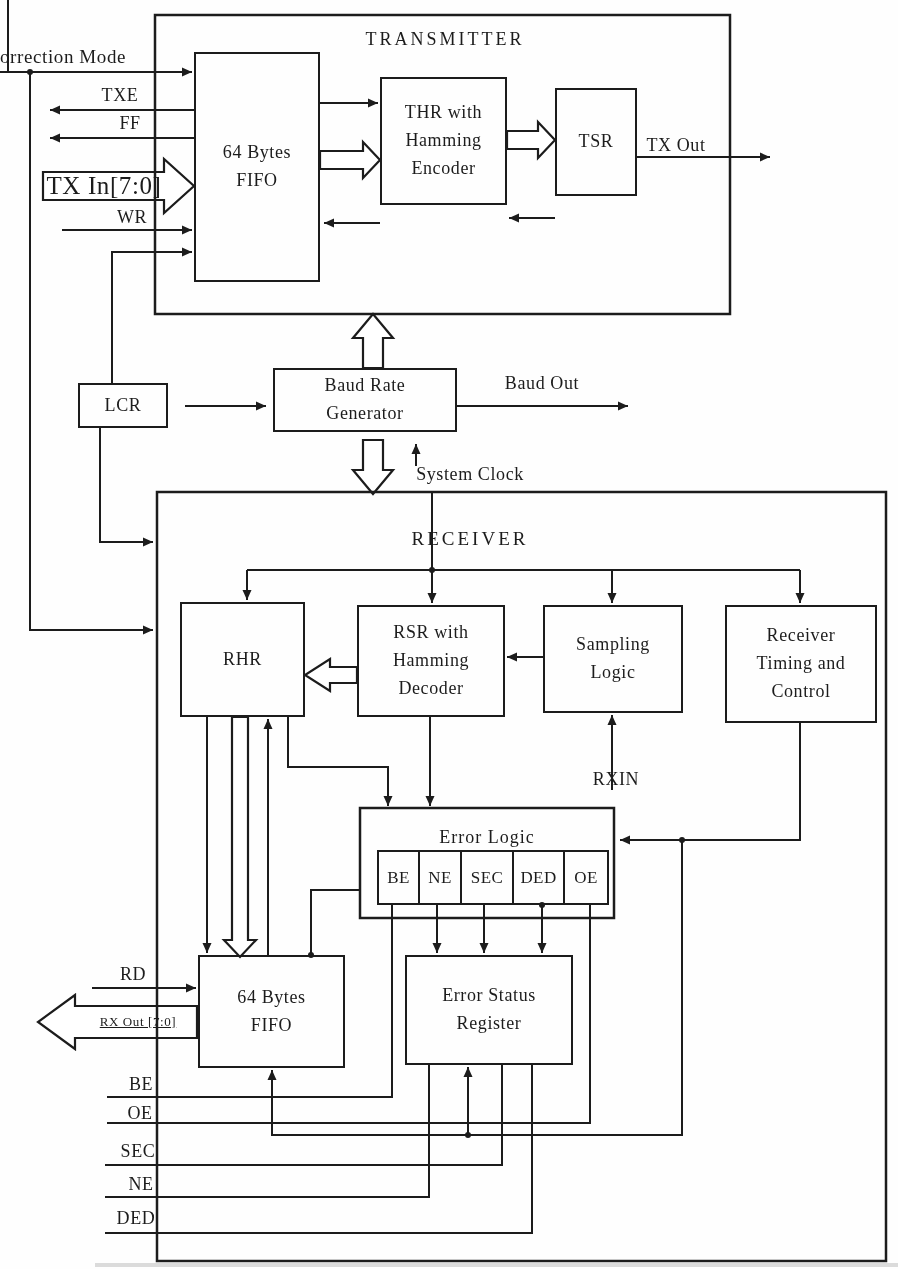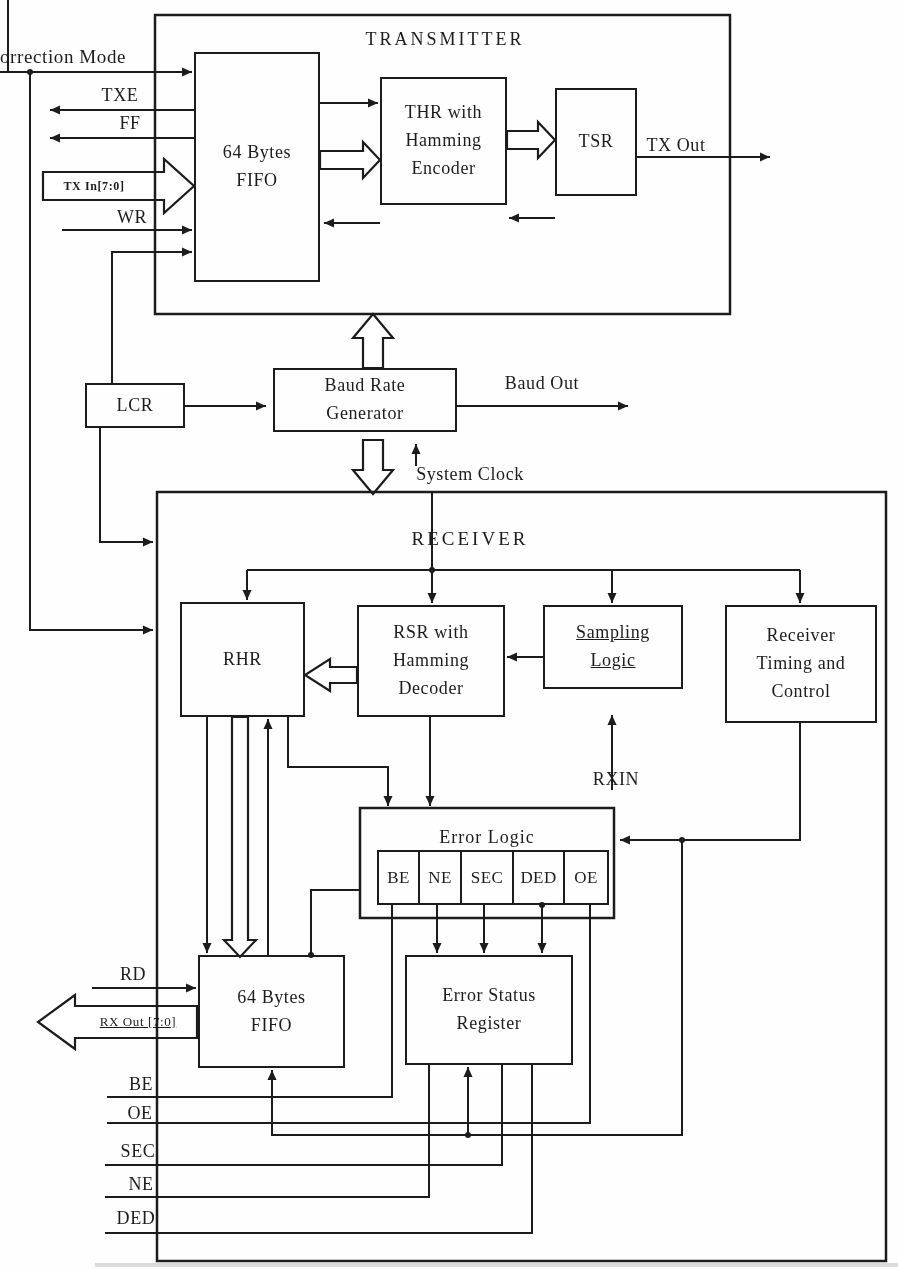--- a/index.html
+++ b/index.html
@@ -121,28 +121,28 @@
       <circle cx="30" cy="72" r="3" fill="#1c1c1c"></circle>
       <circle cx="682" cy="840" r="3" fill="#1c1c1c"></circle>
     </svg>
   <div id="boxes">
       <div class="block" style="left: 194px; top: 52px; width: 126px; height: 230px;"><span>64 Bytes
 FIFO</span></div>
       <div class="block" style="left: 380px; top: 77px; width: 127px; height: 128px;"><span>THR with
 Hamming
 Encoder</span></div>
       <div class="block" style="left: 555px; top: 88px; width: 82px; height: 108px;"><span>TSR</span></div>
-      <div class="block" style="left: 85px; top: 383px; width: 100px; height: 45px;"><span>LCR</span></div>
+      <div class="block" style="left: 78px; top: 383px; width: 90px; height: 45px;"><span>LCR</span></div>
       <div class="block" style="left: 273px; top: 368px; width: 184px; height: 64px;"><span>Baud Rate
 Generator</span></div>
       <div class="block" style="left: 180px; top: 602px; width: 125px; height: 115px;"><span>RHR</span></div>
       <div class="block" style="left: 357px; top: 605px; width: 148px; height: 112px;"><span>RSR with
 Hamming
 Decoder</span></div>
-      <div class="block" style="left: 543px; top: 605px; width: 140px; height: 84px; text-decoration: underline;"><span>Sampling
+      <div class="block" style="left: 543px; top: 605px; width: 140px; height: 108px;"><span>Sampling
 Logic</span></div>
       <div class="block" style="left: 725px; top: 605px; width: 152px; height: 118px;"><span>Receiver
 Timing and
 Control</span></div>
       <div class="block" style="left: 405px; top: 955px; width: 168px; height: 110px;"><span>Error Status
 Register</span></div>
       <div class="block" style="left: 198px; top: 955px; width: 147px; height: 113px;"><span>64 Bytes
 FIFO</span></div>
       <div class="cell" style="left: 377px; top: 850px; width: 43px; height: 55px;">
         <span>BE</span>
@@ -160,21 +160,21 @@
         <span>OE</span>
       </div>
     </div>
   <div id="labels">
       <div class="lbl" style="left: 445px; top: 39px; font-size: 18px; letter-spacing: 3px;">TRANSMITTER</div>
       <div class="lbl" style="left: 470px; top: 539px; font-size: 19px; letter-spacing: 3px;">RECEIVER</div>
       <div class="lbl" style="left: 487px; top: 837px; font-size: 18px; letter-spacing: 1px;">Error Logic</div>
       <div class="lbl left" style="left: 0px; top: 57px; font-size: 19px;">orrection Mode</div>
       <div class="lbl" style="left: 120px; top: 95px;">TXE</div>
       <div class="lbl" style="left: 130px; top: 123px;">FF</div>
-      <div class="lbl" style="left: 94px; top: 186px; font-size: 12px; font-weight: bold;">TX In[7:0]</div>
+      <div class="lbl" style="left: 104px; top: 186px; font-size: 25px;">TX In[7:0]</div>
       <div class="lbl" style="left: 132px; top: 217px;">WR</div>
       <div class="lbl" style="left: 676px; top: 145px;">TX Out</div>
       <div class="lbl" style="left: 542px; top: 383px;">Baud Out</div>
       <div class="lbl" style="left: 470px; top: 474px;">System Clock</div>
       <div class="lbl" style="left: 616px; top: 779px;">RXIN</div>
       <div class="lbl" style="left: 133px; top: 974px;">RD</div>
       <div class="lbl" style="left: 138px; top: 1022px; font-size: 13px; text-decoration: underline;">RX Out [7:0]</div>
       <div class="lbl" style="left: 141px; top: 1084px;">BE</div>
       <div class="lbl" style="left: 140px; top: 1113px;">OE</div>
       <div class="lbl" style="left: 138px; top: 1151px;">SEC</div>

